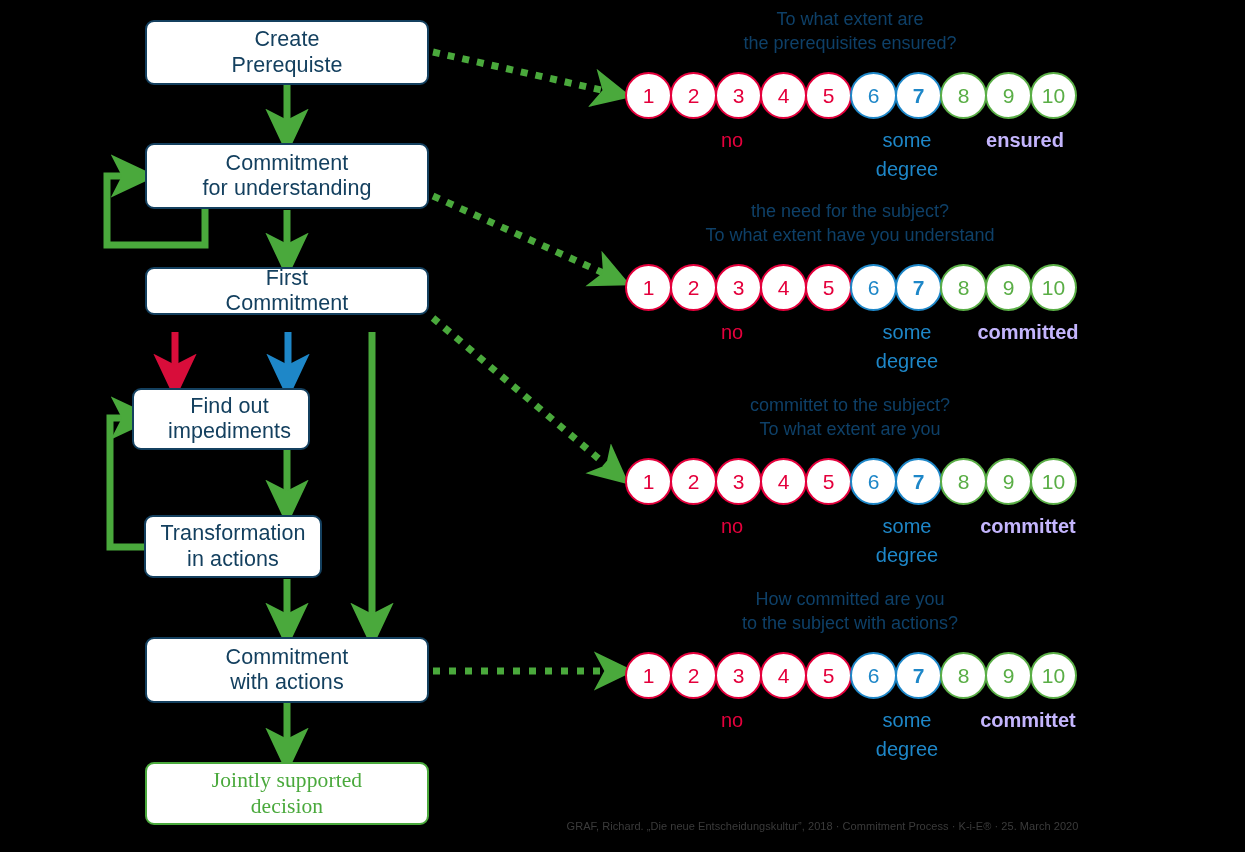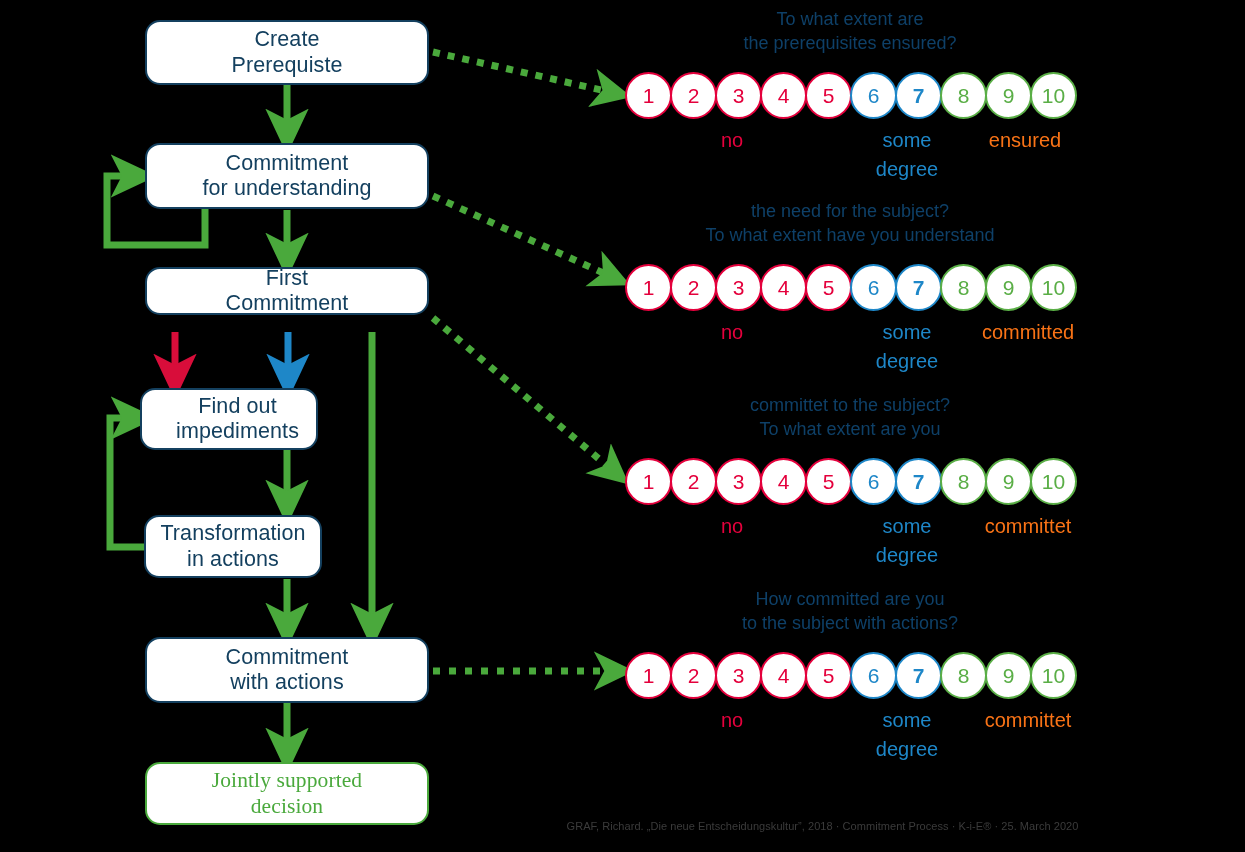--- a/index.html
+++ b/index.html
@@ -1,21 +1,21 @@
 <!DOCTYPE html>
 <html><head>
 <meta charset="utf-8">
 <style>
   html,body{margin:0;padding:0;background:#000;}
   body{width:1245px;height:852px;overflow:hidden;
        font-family:"Liberation Sans","DejaVu Sans",sans-serif;}
   #stage{position:relative;width:1245px;height:852px;background:#000;}
 
   
-  .fbox{position:absolute;background:#fff;border-radius:15px;
+  .fbox{position:absolute;background:#fff;border-radius:9px;
         display:flex;align-items:center;justify-content:center;
         text-align:center;line-height:1.18;box-sizing:border-box;}
   .fbox.navy{border:2.5px solid #14405f;color:#14405f;}
   .fbox.green{border:2.5px solid #4aa93c;color:#4aa93c;font-family:Liberation Serif, serif;}
   .fbox span{display:block;font-size:21.5px;font-weight:400;letter-spacing:.1px;}
 
   
   #links{position:absolute;left:0;top:0;width:1245px;height:852px;}
 
   
@@ -28,21 +28,21 @@
         justify-content:center;font-size:21px;margin-right:-2px;
         position:relative;}
   .circ.red{border:2.6px solid #e4003c;color:#e4003c;}
   .circ.blue{border:2.6px solid #1e87c8;color:#1e87c8;}
   .circ.green{border:2.6px solid #5aae46;color:#5aae46;}
   .circ.bold{font-weight:bold;}
   .lbl{position:absolute;font-size:20px;line-height:1.45;text-align:center;
        white-space:nowrap;}
   .lbl.red{color:#e4003c;}
   .lbl.blue{color:#1e87c8;}
-  .lbl.green{color:#f97316;}
+  .lbl.green{color:#c4b5fd;font-weight:bold;}
 
   
   #footer{position:absolute;left:0;top:820px;width:1245px;
           text-align:center;color:#3b3b3b;font-size:11px;
           letter-spacing:.05px;}
   #footer span{display:inline-block;padding-left:400px;}
 </style>
 </head>
 <body>
 
@@ -128,21 +128,21 @@
     </div>
   </div>
 
   <div class="fbox navy" style="left:145px;top:267px;width:284px;height:48px;">
     <div>
       <span>First</span>
       <span>Commitment</span>
     </div>
   </div>
 
-  <div class="fbox navy" style="left:140px;top:388px;width:178px;height:62px;padding-left:17px;">
+  <div class="fbox navy" style="left:132px;top:388px;width:178px;height:62px;padding-left:17px;">
     <div>
       <span>Find out</span>
       <span>impediments</span>
     </div>
   </div>
 
   <div class="fbox navy" style="left:144px;top:515px;width:178px;height:63px;">
     <div>
       <span>Transformation</span>
       <span>in actions</span>

